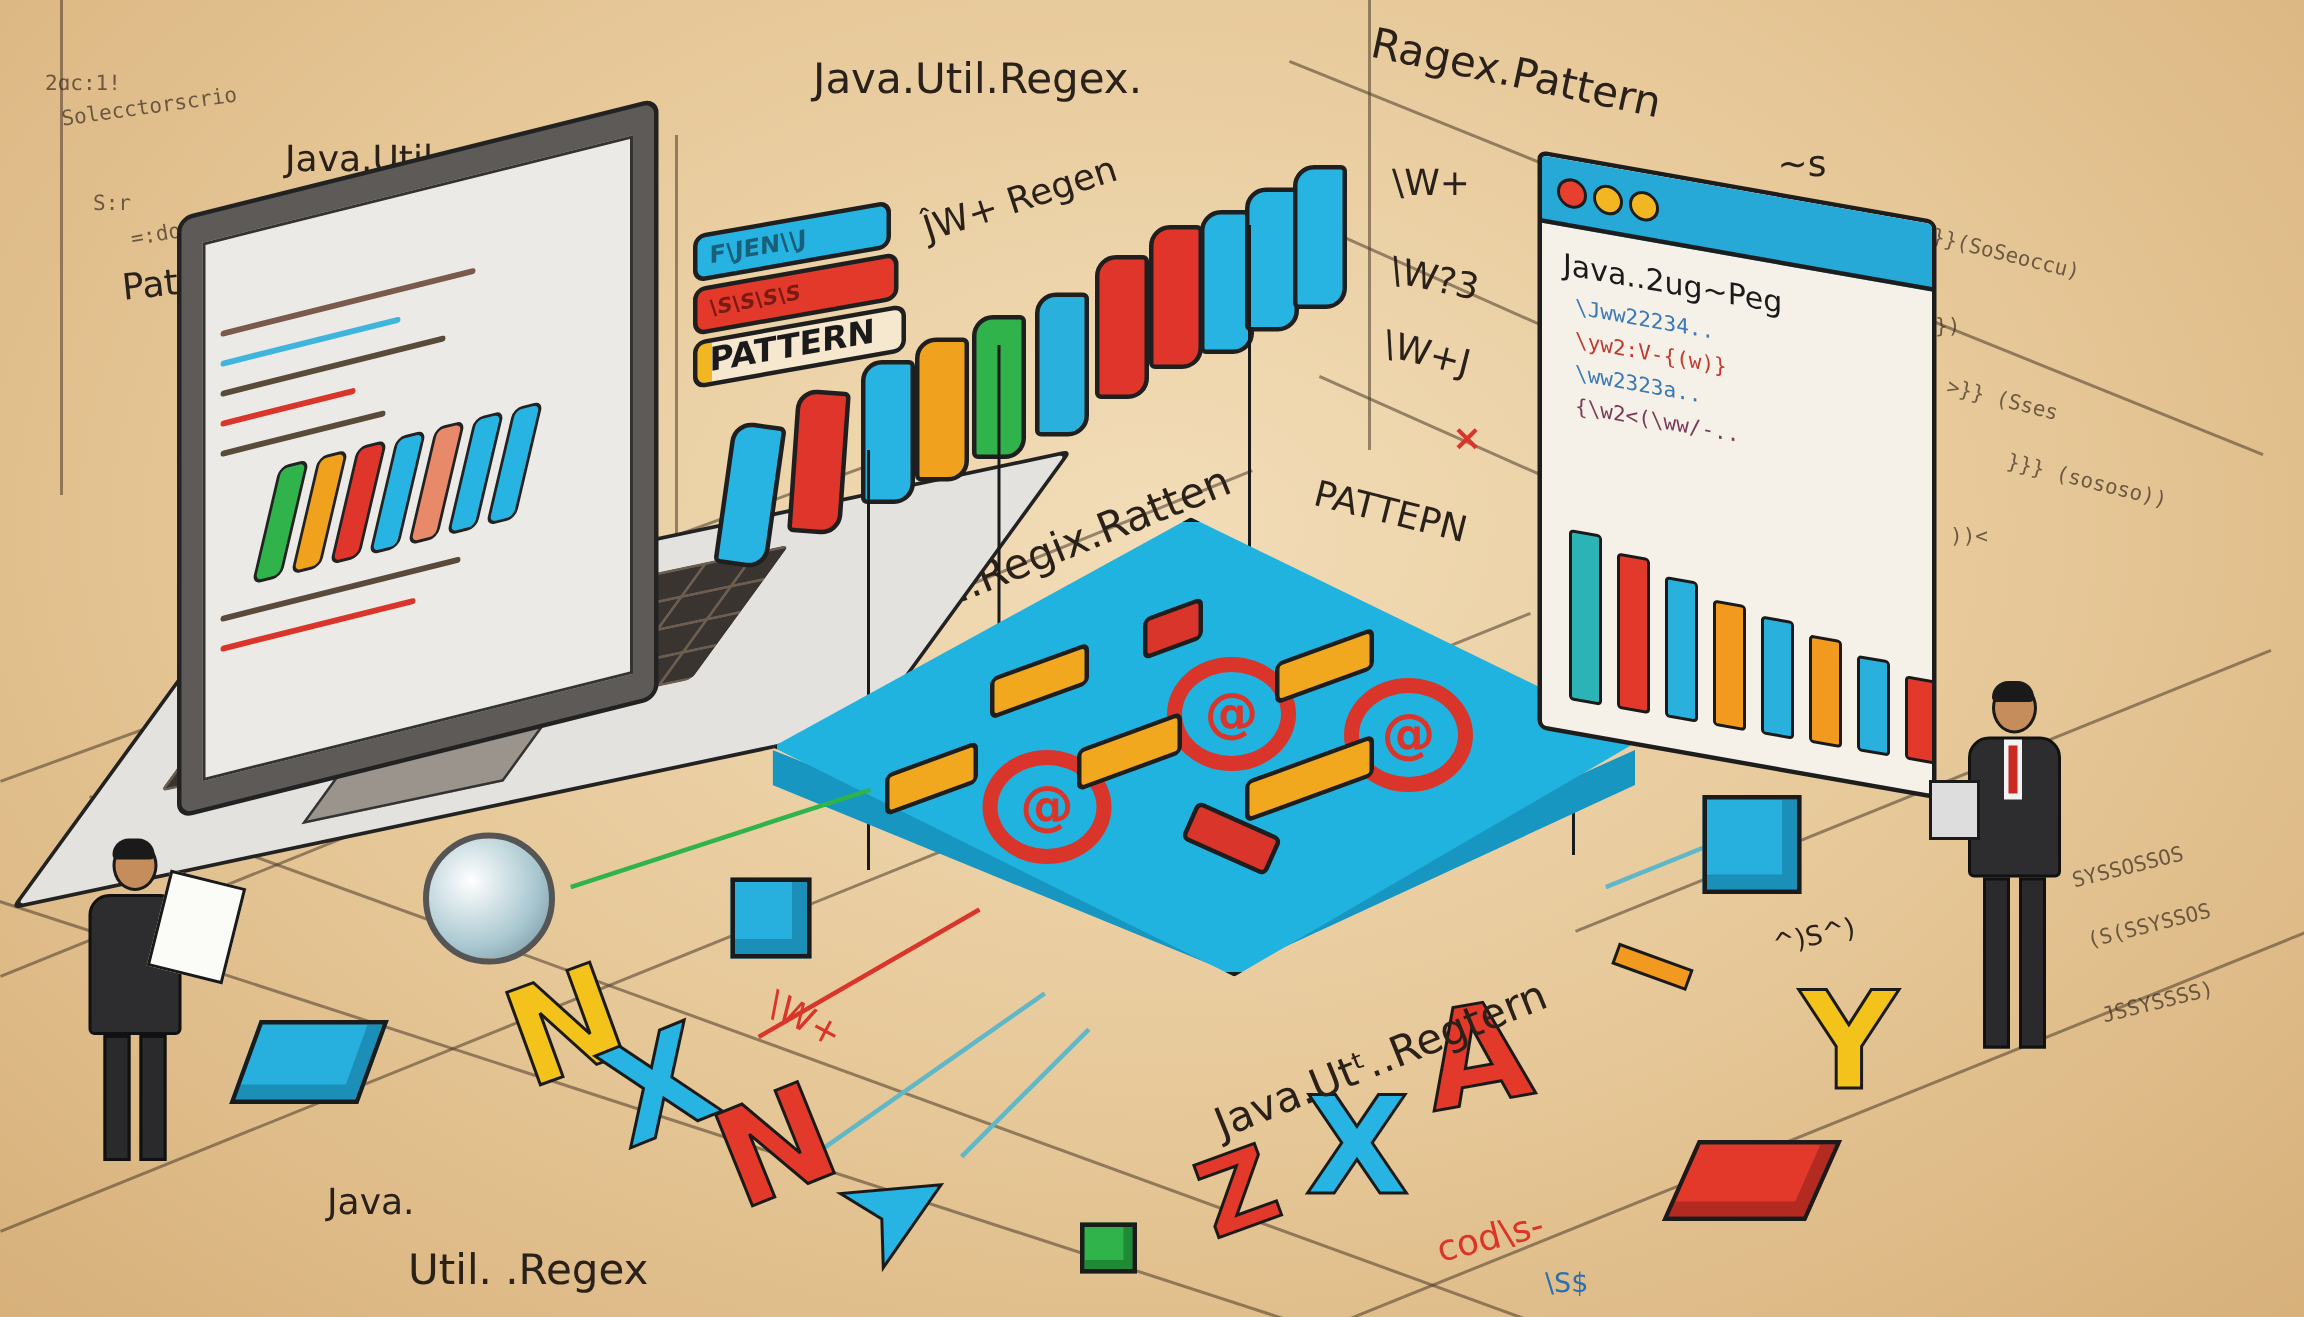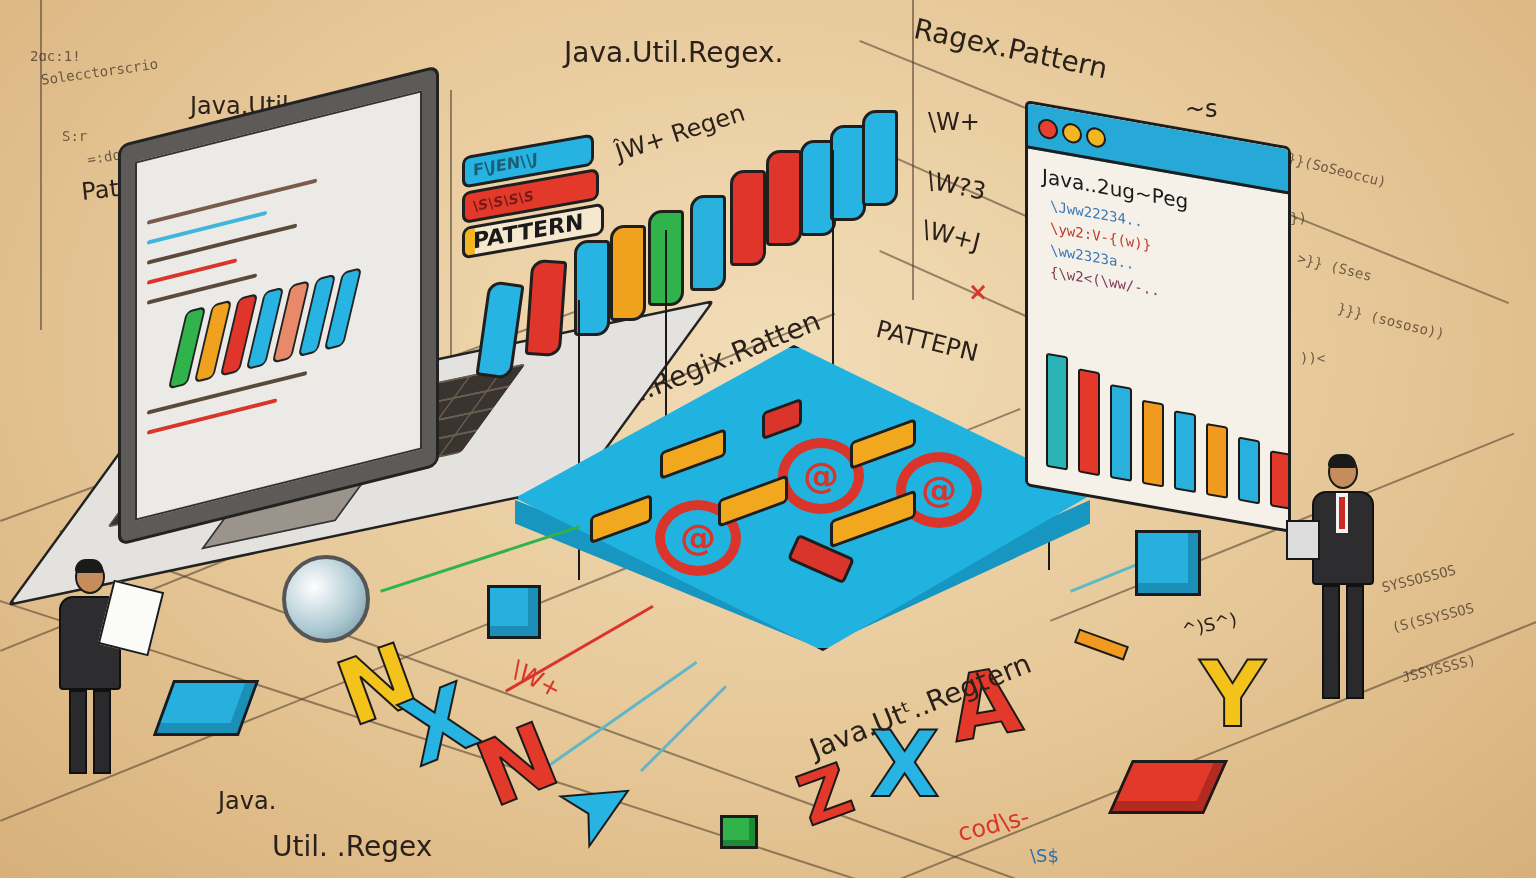--- a/index.html
+++ b/index.html
@@ -77,21 +77,21 @@
 <div class="grid-line" style="left:0;top:600px;width:900px;transform:rotate(18deg);"></div>
 <div class="grid-line" style="left:900px;top:878px;width:700px;transform:rotate(-22deg);"></div>
 <div class="grid-line" style="left:1050px;top:620px;width:500px;transform:rotate(-22deg);"></div>
 <div class="grid-line" style="left:860px;top:40px;width:700px;transform:rotate(22deg);"></div>
 <div class="grid-line" style="left:880px;top:150px;width:180px;transform:rotate(24deg);"></div>
 <div class="grid-line" style="left:880px;top:250px;width:160px;transform:rotate(24deg);"></div>
 <div class="grid-line" style="left:40px;top:0;width:2px;height:330px;"></div>
 <div class="grid-line" style="left:912px;top:0;width:2px;height:300px;"></div>
 <div class="grid-line" style="left:450px;top:90px;width:2px;height:330px;"></div>
 
-<div class="label lbl-lg" style="left:564px;top:36px;">Java.Util.Regex.</div>
+<div class="label lbl-lg" style="left:542px;top:36px;">Java.Util.Regex.</div>
 <div class="label lbl-lg" style="left:918px;top:12px;transform:rotate(12deg);">Ragex.Pattern</div>
 <div class="label lbl-md" style="left:1185px;top:95px;">~s</div>
 <div class="label lbl-md" style="left:190px;top:92px;">Java.Util.</div>
 <div class="label lbl-md" style="left:80px;top:178px;transform:rotate(-6deg);">Patten</div>
 <div class="label lbl-md" style="left:612px;top:140px;transform:rotate(-18deg);">ĴW+ Regen</div>
 <div class="label lbl-lg" style="left:575px;top:400px;transform:rotate(-22deg);">Java..Regix.Ratten</div>
 
 <div class="scribble" style="left:40px;top:72px;transform:rotate(-8deg);">Solecctorscrio</div>
 <div class="scribble" style="left:62px;top:128px;">S:r</div>
 <div class="scribble" style="left:86px;top:152px;transform:rotate(-10deg);">=:dooondi</div>

